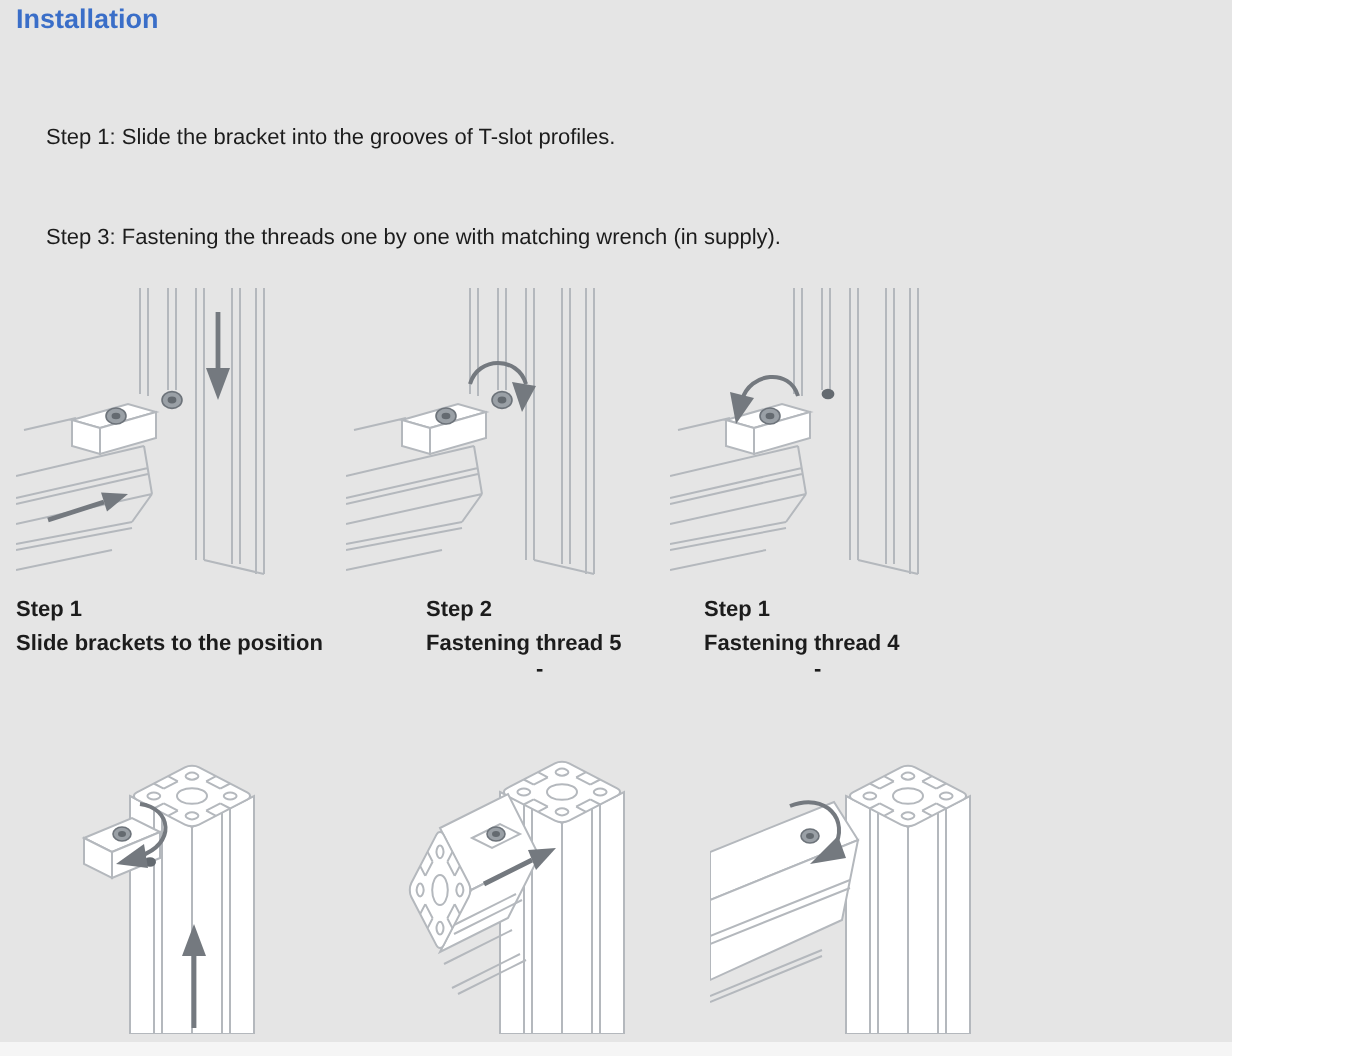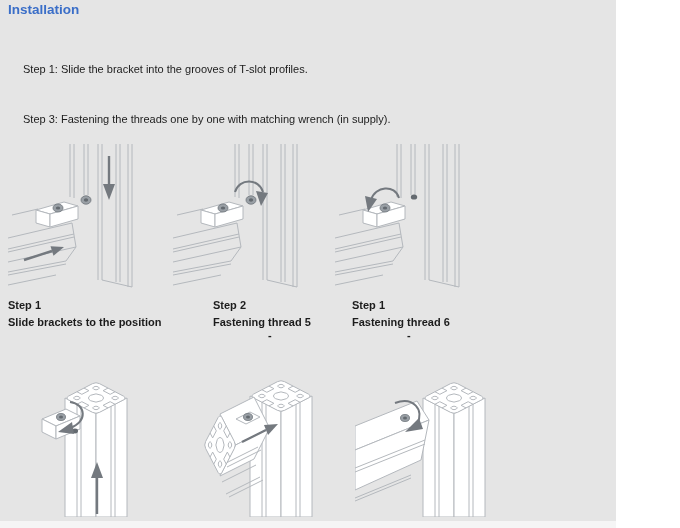--- a/index.html
+++ b/index.html
@@ -160,21 +160,21 @@
     <span>Slide brackets to the position</span>
     <span class="cap-dash"></span>
   </div>
   <div class="caption cap-2">
     <span>Step 2</span><br>
     <span>Fastening thread 5</span>
     <span class="cap-dash">-</span>
   </div>
   <div class="caption cap-3">
     <span>Step 1</span><br>
-    <span>Fastening thread 6</span>
+    <span>Fastening thread 4</span>
     <span class="cap-dash">-</span>
   </div>
 
   <div class="fig fig-b1">
     <svg width="140" height="141" viewBox="0 0 140 141">
       <g>
         <polygon class="face" points="35,22 66,37.5 66,141 35,141"></polygon>
         <polygon class="face" points="66,37.5 97,22 97,141 66,141"></polygon>
         <path class="ln" d="M47,28 V141 M51,30 V141 M81,30 V141 M85,28 V141"></path>
       </g>

